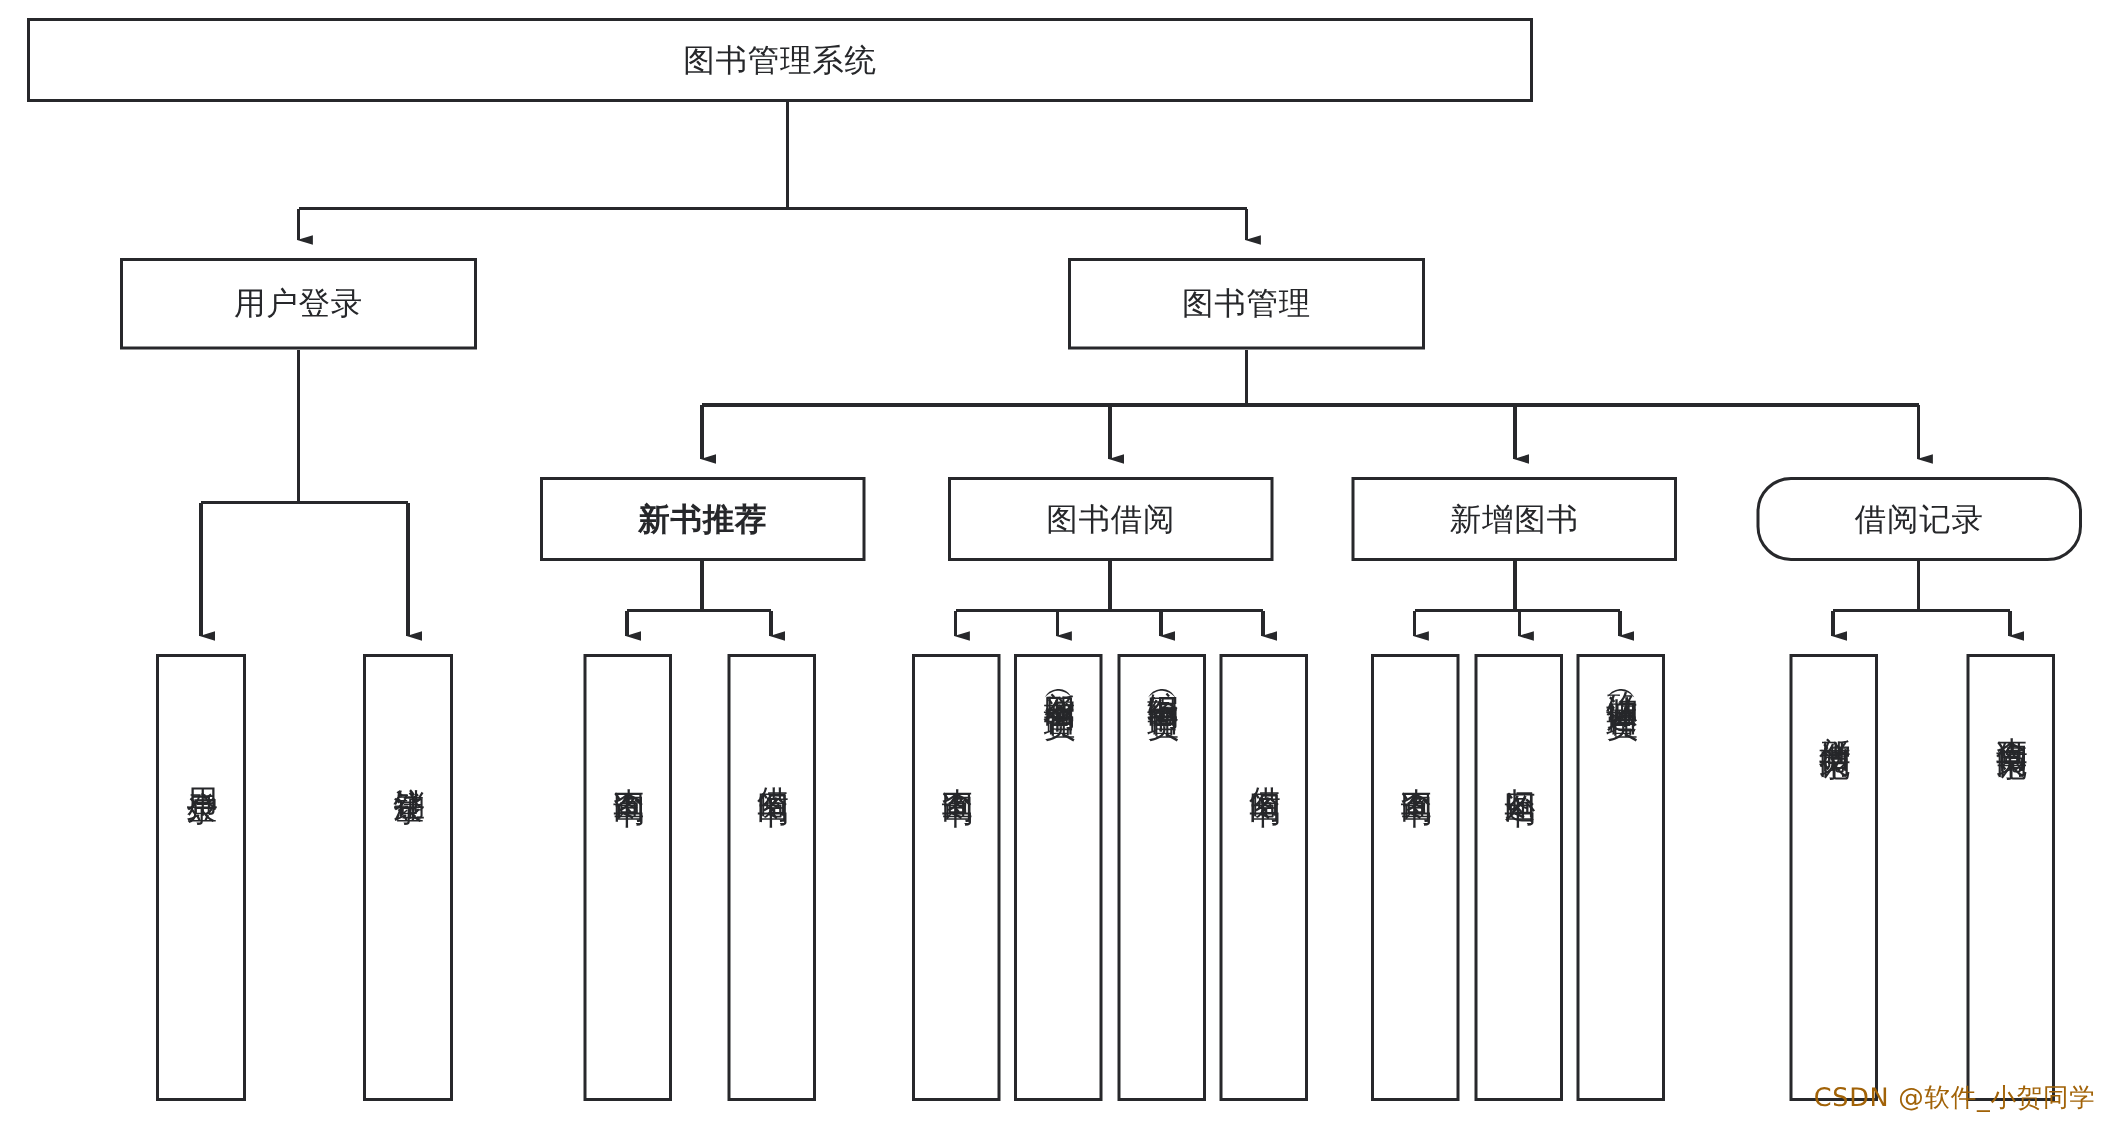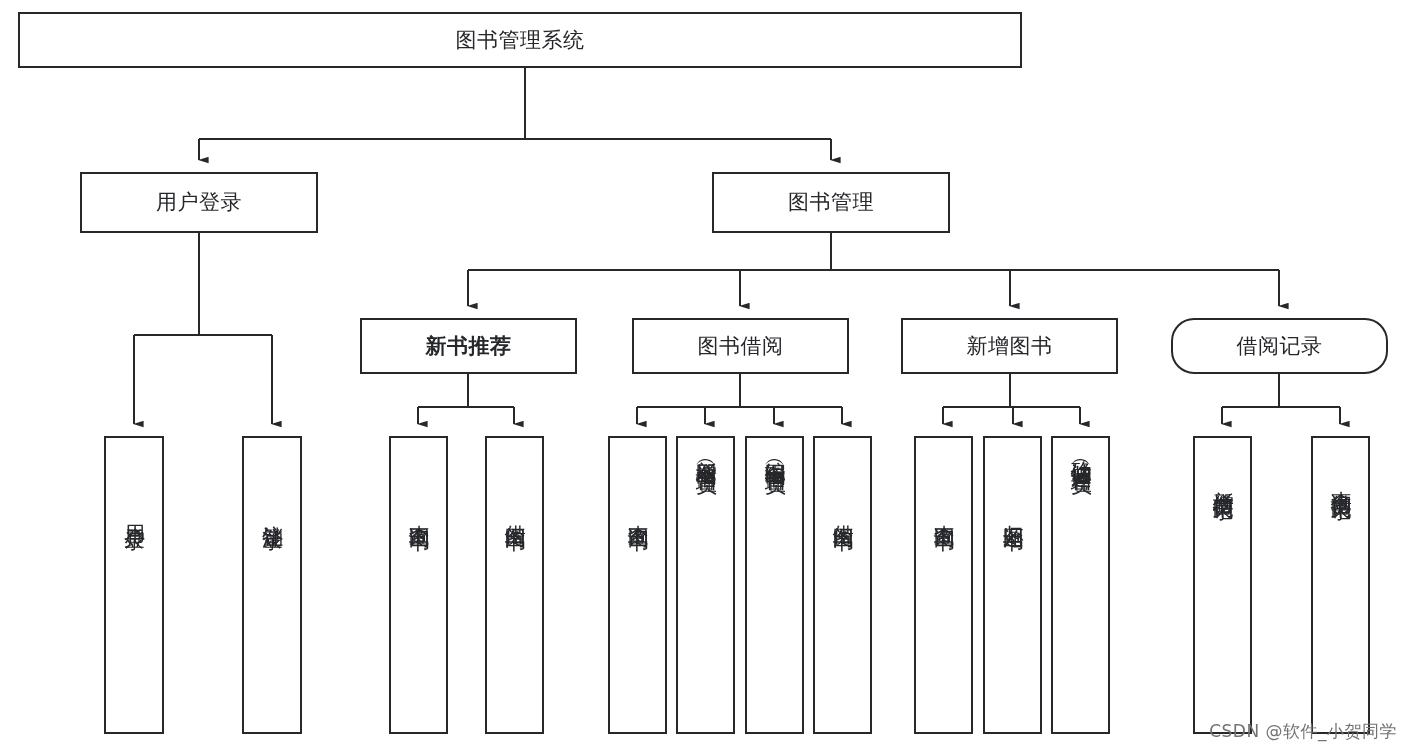--- a/index.html
+++ b/index.html
@@ -59,21 +59,21 @@
   }
   .node.v {
     align-items: flex-start;
     padding-top: 8px;
   }
   #watermark {
     position: absolute;
     right: 8px;
     bottom: 4px;
     font-size: 17px;
-    color: #737373;
+    color: #a16207;
     letter-spacing: 0.5px;
     white-space: nowrap;
     font-family: "DejaVu Sans", "Liberation Sans", sans-serif;
     text-align: right;
   }
 </style>
 </head>
 <body>
 
 <div id="canvas">

